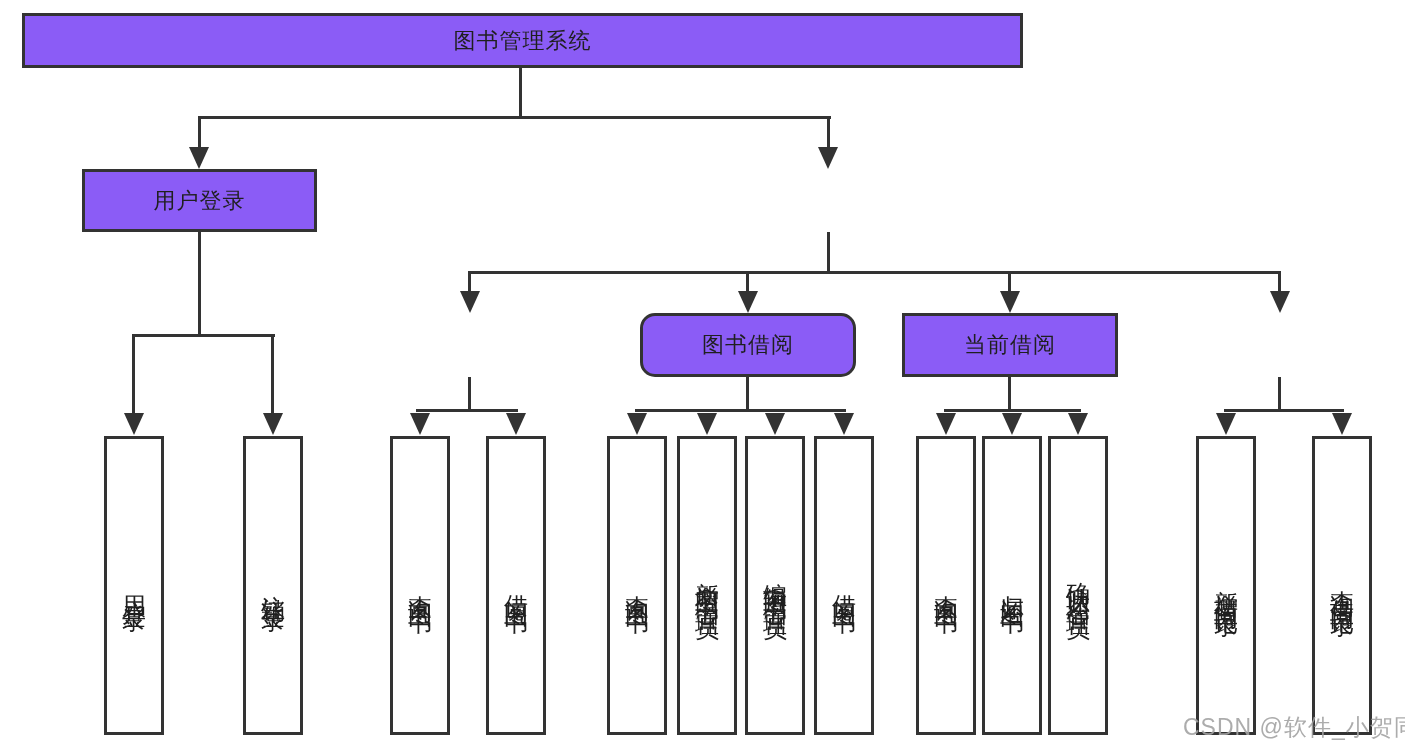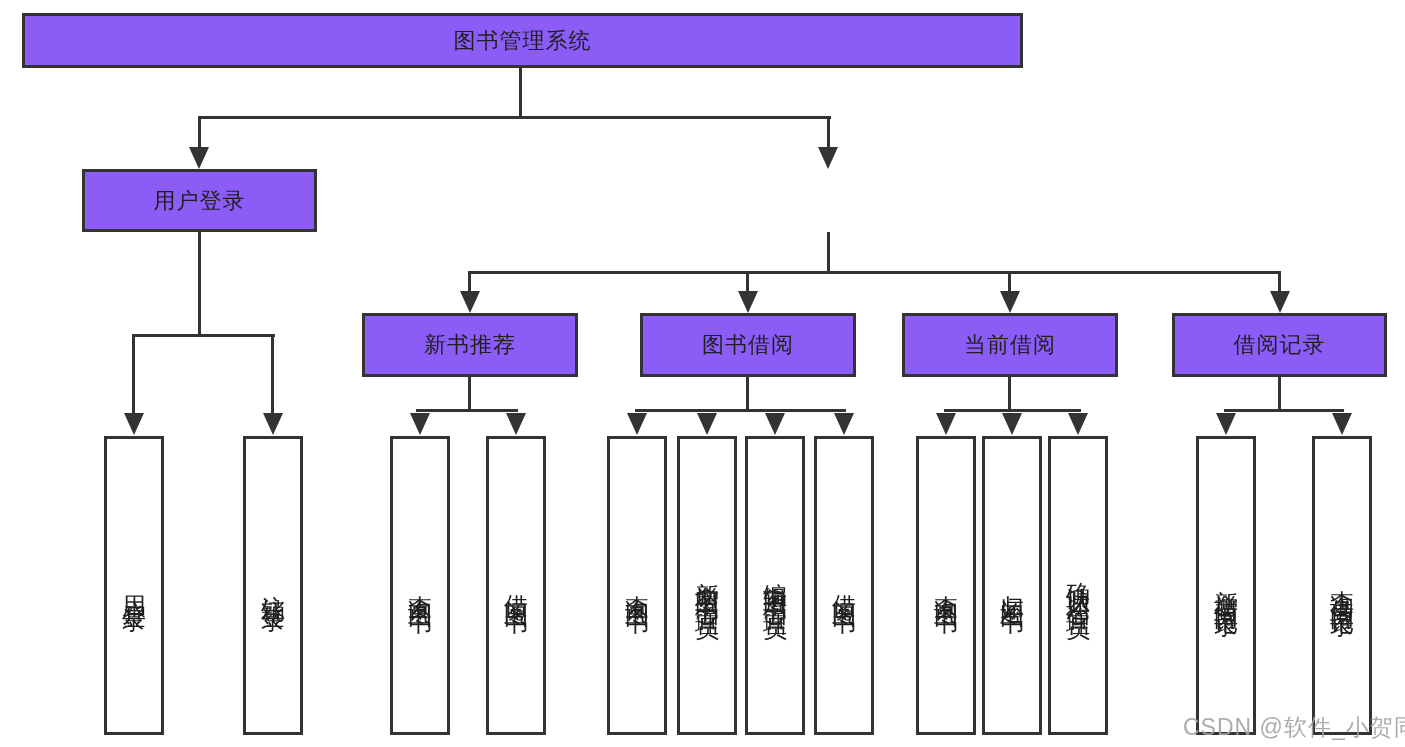--- a/index.html
+++ b/index.html
@@ -58,24 +58,22 @@
   <div class="hl" style="left:469px;top:271px;width:812px;"></div>
   <div class="vl" style="left:468px;top:271px;height:22px;"></div>
   <div class="ar" style="left:460px;top:291px;"></div>
   <div class="vl" style="left:746px;top:271px;height:22px;"></div>
   <div class="ar" style="left:738px;top:291px;"></div>
   <div class="vl" style="left:1008px;top:271px;height:22px;"></div>
   <div class="ar" style="left:1000px;top:291px;"></div>
   <div class="vl" style="left:1278px;top:271px;height:22px;"></div>
   <div class="ar" style="left:1270px;top:291px;"></div>
 
-  <div class="box" style="left:362px;top:313px;width:216px;height:64px;">新书推荐</div>
-  <div class="box" style="left:640px;top:313px;width:216px;height:64px;">图书借阅</div>
+  <div class="box" style="left:640px;top:313px;width:216px;height:64px;border-radius:15px;">图书借阅</div>
   <div class="box" style="left:902px;top:313px;width:216px;height:64px;text-align:right;">当前借阅</div>
-  <div class="box" style="left:1172px;top:313px;width:215px;height:64px;">借阅记录</div>
 
   <div class="vl" style="left:468px;top:377px;height:33px;"></div>
   <div class="hl" style="left:416px;top:409px;width:102px;"></div>
   <div class="ar" style="left:410px;top:413px;"></div>
   <div class="ar" style="left:506px;top:413px;"></div>
 
   <div class="vl" style="left:746px;top:377px;height:33px;"></div>
   <div class="hl" style="left:635px;top:409px;width:211px;"></div>
   <div class="ar" style="left:627px;top:413px;"></div>
   <div class="ar" style="left:697px;top:413px;"></div>

